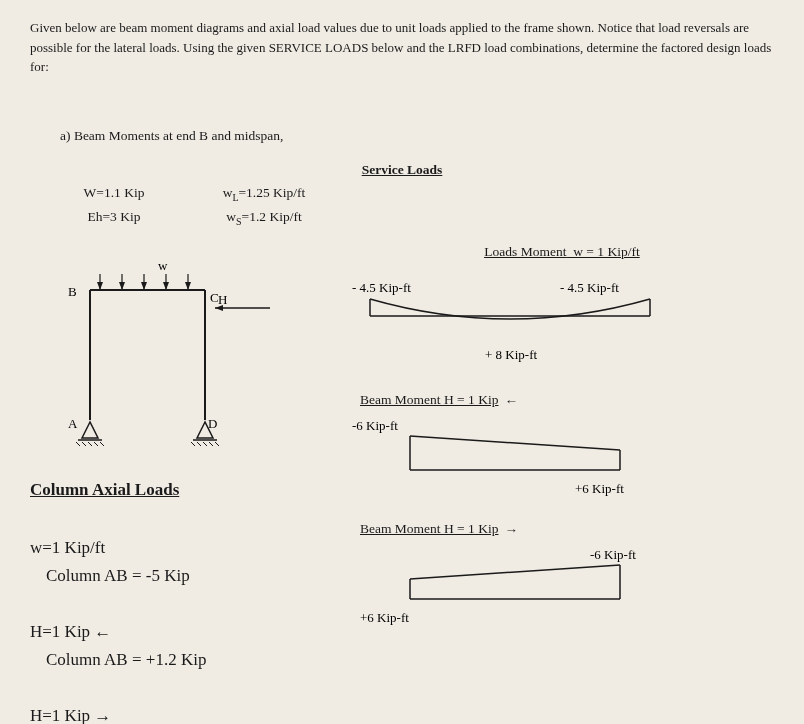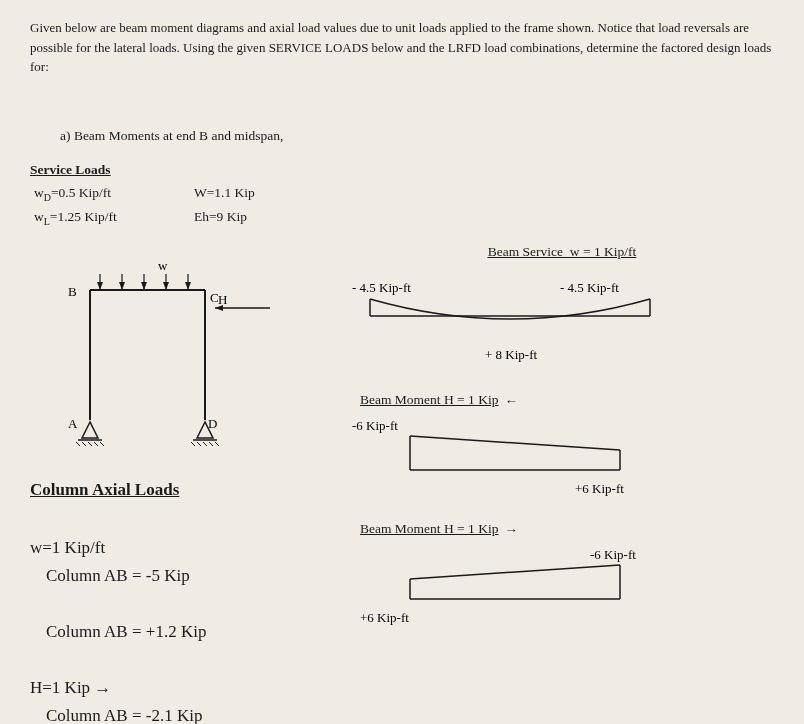--- a/index.html
+++ b/index.html
@@ -26,20 +26,21 @@
       margin-top: 48px;
     }
     .problem-list li::before {
       content: attr(data-label) '  ';
       font-weight: normal;
     }
     .service-loads {
       font-size: 13.5px;
       line-height: 1.65;
       margin-bottom: 14px;
+      text-align: center;
     }
     .service-loads .title {
       text-decoration: underline;
       font-weight: bold;
     }
     .loads-grid {
       display: grid;
       grid-template-columns: 160px 140px;
       gap: 0;
       margin-left: 4px;
@@ -103,24 +104,24 @@
 
 <p class="intro-text">Given below are beam moment diagrams and axial load values due to unit loads applied to the frame shown.  Notice that load reversals are possible for the lateral loads.  Using the given SERVICE LOADS below and the LRFD load combinations, determine the factored design loads for:</p>
 
 <ul class="problem-list">
   <li data-label="a)"><span>Beam Moments at end B and midspan,</span></li>
 </ul>
 
 <div class="service-loads">
   <span class="title">Service Loads</span>
   <div class="loads-grid">
-    <span>w<sub>D</sub>=0.5 Kip/ft</span>
     <span>W=1.1 Kip</span>
     <span>w<sub>L</sub>=1.25 Kip/ft</span>
-    <span>Eh=9 Kip</span>
+    <span>Eh=3 Kip</span>
+    <span>w<sub>S</sub>=1.2 Kip/ft</span>
     <span></span>
   </div>
 </div>
 
 <div class="main-content">
 
   <div class="left-panel">
 
     <div class="frame-container">
       <svg class="frame-svg" width="280" height="220">
@@ -175,32 +176,33 @@
         <line x1="175" y1="190" x2="179" y2="194" stroke="#1a1a1a" stroke-width="1"></line>
       </svg>
     </div>
 
     <div class="column-axial">
       <div class="title">Column Axial Loads</div>
       <br>
       <div>w=1 Kip/ft</div>
       <div class="sub-item">Column AB = -5 Kip</div>
       <br>
+      <div>H=1 Kip ←</div>
       <div class="sub-item">Column AB = +1.2 Kip</div>
       <br>
       <div>H=1 Kip →</div>
       <div class="sub-item">Column AB = -2.1 Kip</div>
     </div>
   </div>
 
   <div class="right-panel">
 
     <div class="diagram-section">
       <div class="diagram-title">
-        <u>Beam Service</u>&nbsp; w = 1 Kip/ft
+        <u>Loads Moment</u>&nbsp; w = 1 Kip/ft
       </div>
       <svg width="330" height="110">
 
         <text x="2" y="28" font-family="Times New Roman" font-size="13">- 4.5 Kip-ft</text>
 
         <text x="210" y="28" font-family="Times New Roman" font-size="13">- 4.5 Kip-ft</text>
 
         <path d="M 20,35 Q 160,75 300,35" fill="none" stroke="#1a1a1a" stroke-width="1.5"></path>
 
         <line x1="20" y1="35" x2="20" y2="52" stroke="#1a1a1a" stroke-width="1.5"></line>

